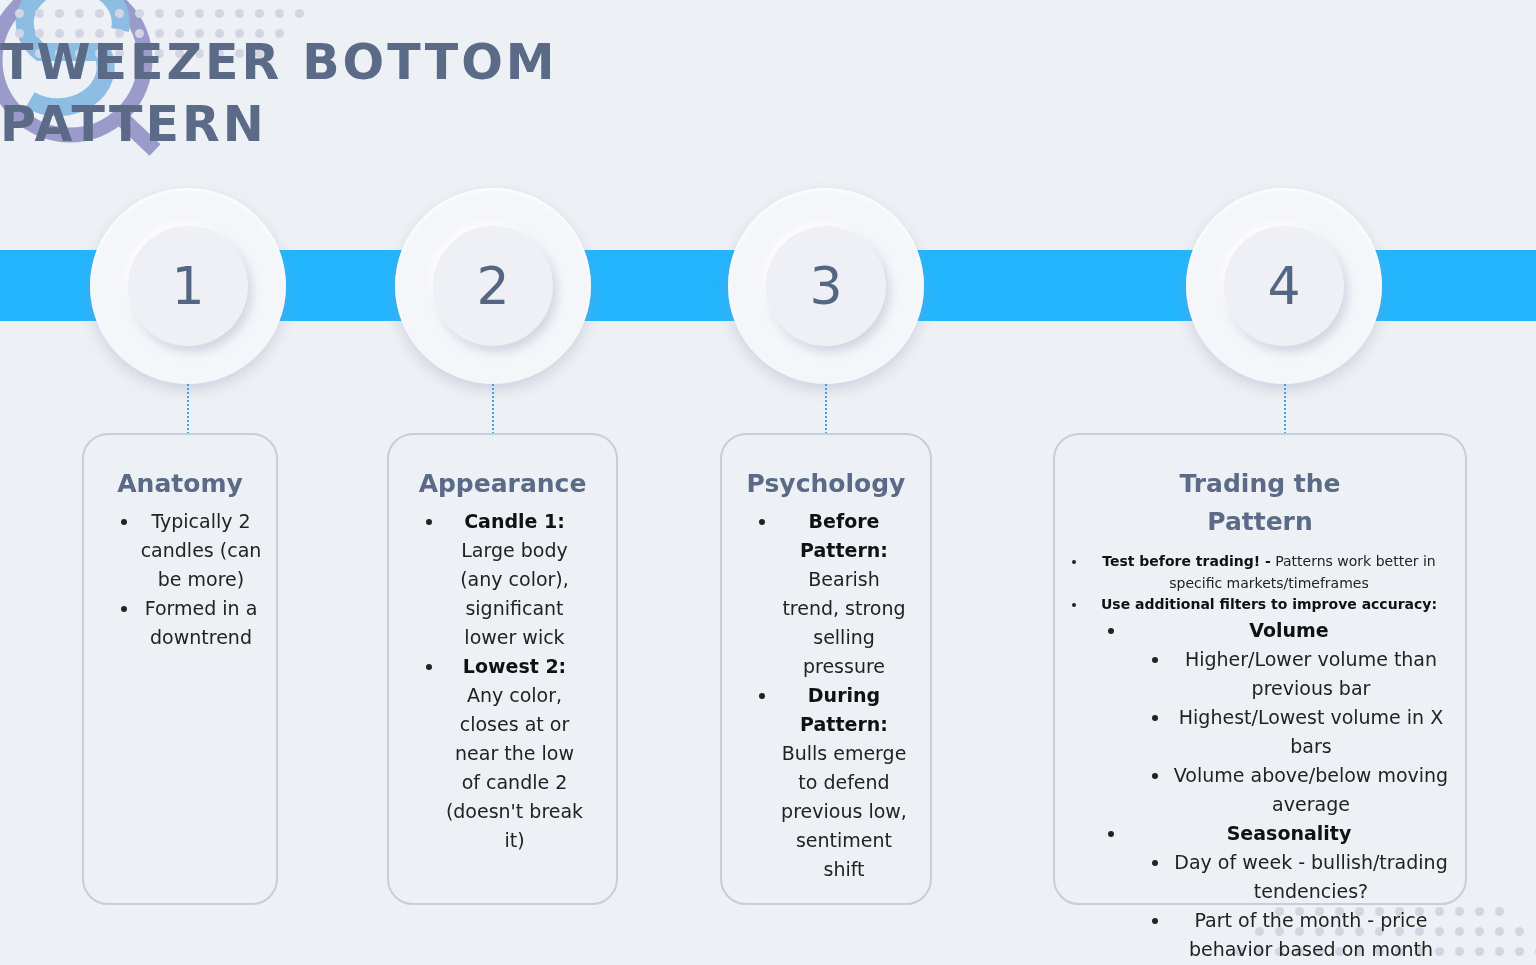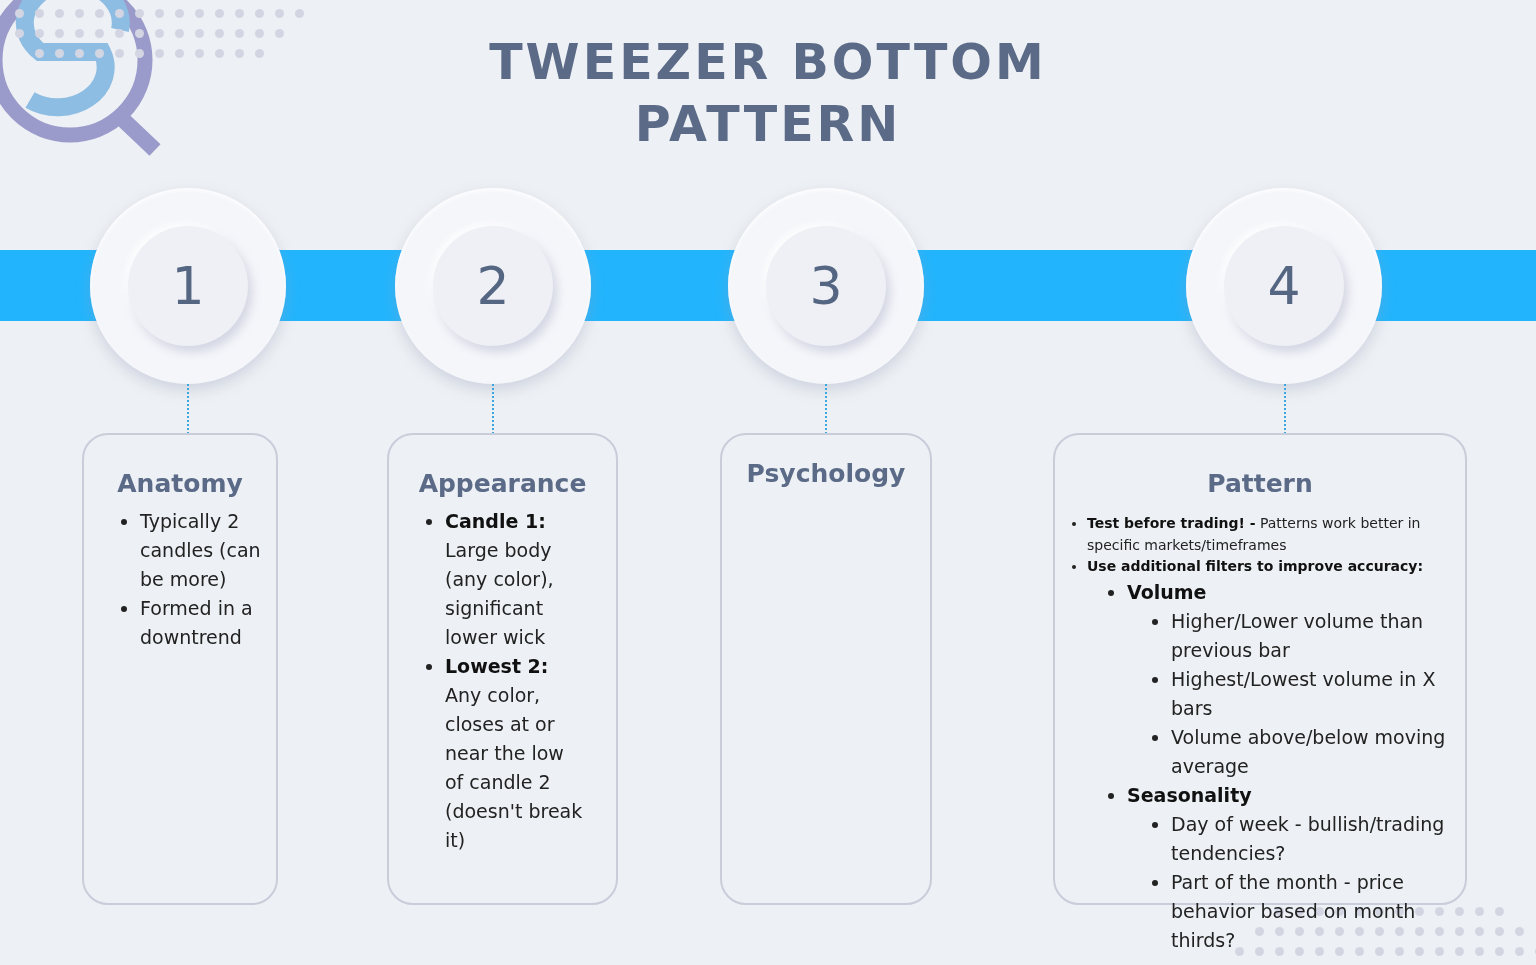--- a/index.html
+++ b/index.html
@@ -1,28 +1,28 @@
 <!DOCTYPE html>
 <html><head>
 <meta charset="utf-8">
 <style>
   html, body { margin:0; padding:0; }
   body { width:1536px; height:965px; background:#edf0f4; position:relative; overflow:hidden; font-family:"Liberation Sans", sans-serif; }
   .logo { position:absolute; left:-30px; top:-40px; width:200px; height:200px; }
   .dots { position:absolute; }
   .dot { position:absolute; width:9px; height:9px; border-radius:50%; background:#d3d6e2; }
-  .title { position:absolute; left:0; width:1536px; top:32px; text-align:center; color:#5a6a87; font-family:"DejaVu Sans", sans-serif; font-weight:bold; font-size:49px; letter-spacing:3px; line-height:62px; }
+  .title { position:absolute; left:0; width:1536px; top:32px; color:#5a6a87; font-family:"DejaVu Sans", sans-serif; font-weight:bold; font-size:49px; letter-spacing:3px; line-height:62px; }
   .band { position:absolute; left:0; top:250px; width:1536px; height:71px; background:#22b5fd; }
   .step { position:absolute; top:188px; width:196px; height:196px; border-radius:50%; background:#f5f6fa; box-shadow: 0 6px 14px rgba(150,158,185,0.35), inset 0 2px 4px rgba(255,255,255,0.9); }
   .step .inner { position:absolute; left:38px; top:38px; width:120px; height:120px; border-radius:50%; background:#eef0f5; box-shadow: 4px 6px 10px rgba(170,176,200,0.45), -3px -3px 6px rgba(255,255,255,0.9); display:flex; align-items:center; justify-content:center; }
   .step .num { font-family:"DejaVu Sans", sans-serif; font-size:52px; color:#556682; font-weight:normal; }
   .conn { position:absolute; top:384px; height:50px; width:0; border-left:2px dotted #3aa8de; }
   .card { position:absolute; top:433px; height:472px; border:2px solid #c9cdda; border-radius:26px; background:#edf0f4; box-sizing:border-box; }
   .card h2 { margin:0; text-align:center; color:#5a6a87; font-family:"DejaVu Sans", sans-serif; font-weight:bold; font-size:25px; line-height:38px; }
-  .card ul { margin:0; padding-left:30px; color:#222; font-family:"DejaVu Sans", sans-serif; font-size:19px; line-height:29px; }
+  .card ul { margin:0; padding-left:30px; color:#222; font-family:"DejaVu Sans", sans-serif; font-size:19px; line-height:29px;text-align:center; }
   .card li b { color:#111; }
   .card4 ul.l1 { font-size:14px; line-height:21.5px; padding-left:32px; }
   .card4 ul.l2 { padding-left:40px; list-style:disc; }
   .card4 ul.l3 { padding-left:44px; list-style:disc; }
 </style>
 </head>
 <body>
 
 <svg class="logo" viewBox="0 0 200 200">
   <circle cx="100" cy="100" r="75" fill="none" stroke="#9b9bcb" stroke-width="15"></circle>
@@ -160,25 +160,30 @@
 </div>
 
 <div class="card" style="left:387px; width:231px; padding-top:30px;">
   <h2>Appearance</h2>
   <ul style="margin-top:4px; padding-left:56px; padding-right:32px;">
     <li><b>Candle 1:</b><span> Large body (any color), significant lower wick</span></li>
     <li><b>Lowest 2:</b><span> Any color, closes at or near the low of candle 2 (doesn't break it)</span></li>
   </ul>
 </div>
 
-<div class="card" style="left:720px; width:212px; padding-top:20px;">
+<div class="card" style="left:720px; width:212px; padding-top:30px;">
   <h2>Psychology</h2>
+  <ul style="margin-top:4px; padding-left:56px; padding-right:20px;">
+    <li><b>Before Pattern:</b><span> Bearish trend, strong selling pressure</span></li>
+    <li><b>During Pattern:</b><span> Bulls emerge to defend previous low, sentiment shift</span></li>
+  </ul>
 </div>
 
 <div class="card card4" style="left:1053px; width:414px; padding-top:30px;">
+  <h2>Trading the</h2>
   <h2>Pattern</h2>
   <ul class="l1" style="margin-top:10px; padding-right:14px;">
     <li><b>Test before trading! -</b><span> Patterns work better in specific markets/timeframes</span></li>
     <li><b>Use additional filters to improve accuracy:</b>
       <ul class="l2">
         <li><b>Volume</b>
           <ul class="l3">
             <li>Higher/Lower volume than previous bar</li>
             <li>Highest/Lowest volume in X bars</li>
             <li>Volume above/below moving average</li>

